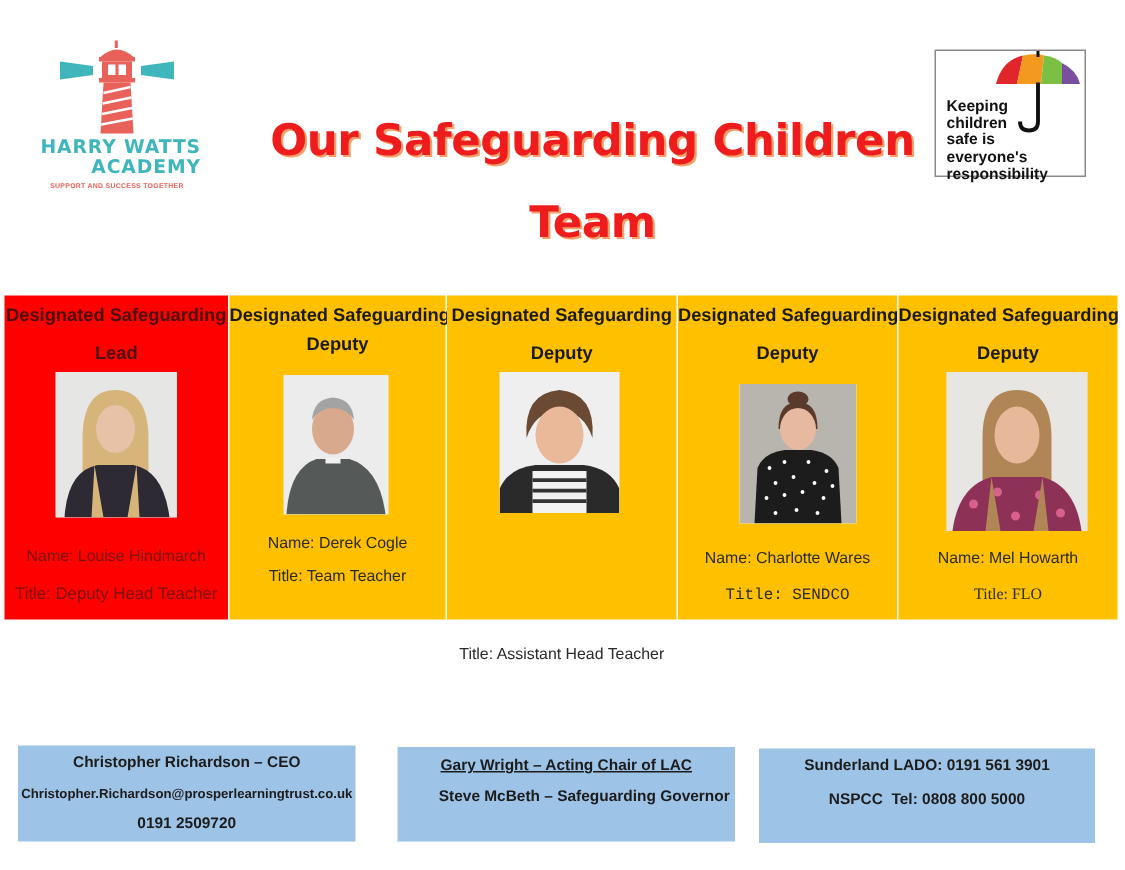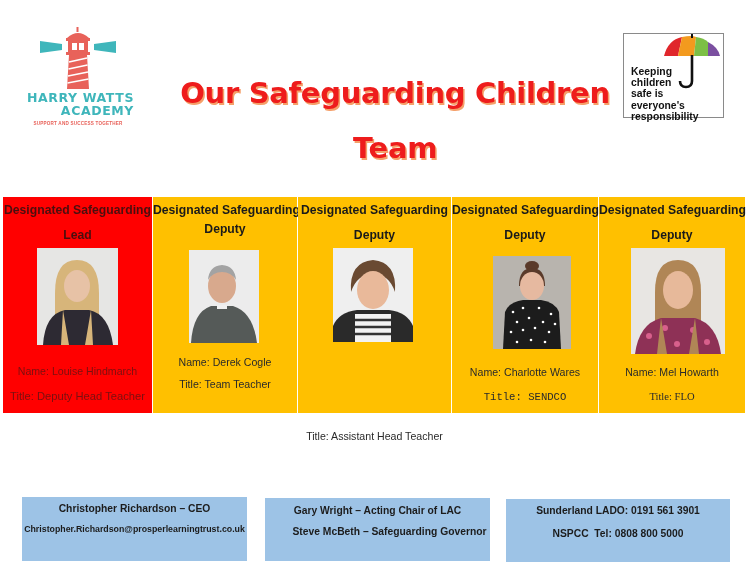--- a/index.html
+++ b/index.html
@@ -186,26 +186,27 @@
           <circle cx="76" cy="94" r="3"></circle>
           <circle cx="46" cy="96" r="3"></circle>
         </g>
       <path d="M30,70 L26,106 L36,106 Z M64,70 L68,106 L58,106 Z" fill="#b08656"></path>
     </svg>
   </div>
   <div class="card-line" style="top:169px;">Name: Mel Howarth</div>
   <div class="card-line" style="top:194px;font-family:Liberation Serif, serif;">Title: FLO</div>
 </div>
 
-<div class="info" style="left:22px; width:225px; top:497px; height:64px;">
+<div class="info" style="left:12px; width:225px; top:497px; height:64px;">
   <div class="info-line" style="top:6px;">Christopher Richardson – CEO</div>
   <div class="info-line" style="top:27px; font-size:8.8px;">Christopher.Richardson@prosperlearningtrust.co.uk</div>
+  <div class="info-line" style="top:47px;">0191 2509720</div>
 </div>
 
 <div class="info" style="left:265px; width:225px; top:498px; height:63px;">
-  <div class="info-line" style="top:7px;">Gary Wright – Acting Chair of LAC</div>
+  <div class="info-line" style="top:7px;text-decoration:underline;">Gary Wright – Acting Chair of LAC</div>
   <div class="info-line" style="top:28px;padding-left:24px;">Steve McBeth – Safeguarding Governor</div>
 </div>
 
 <div class="info" style="left:506px; width:224px; top:499px; height:63px;">
   <div class="info-line" style="top:6px;">Sunderland LADO: 0191 561 3901</div>
   <div class="info-line" style="top:29px; white-space:pre;">NSPCC  Tel: 0808 800 5000</div>
 </div>
 
 </body></html>

